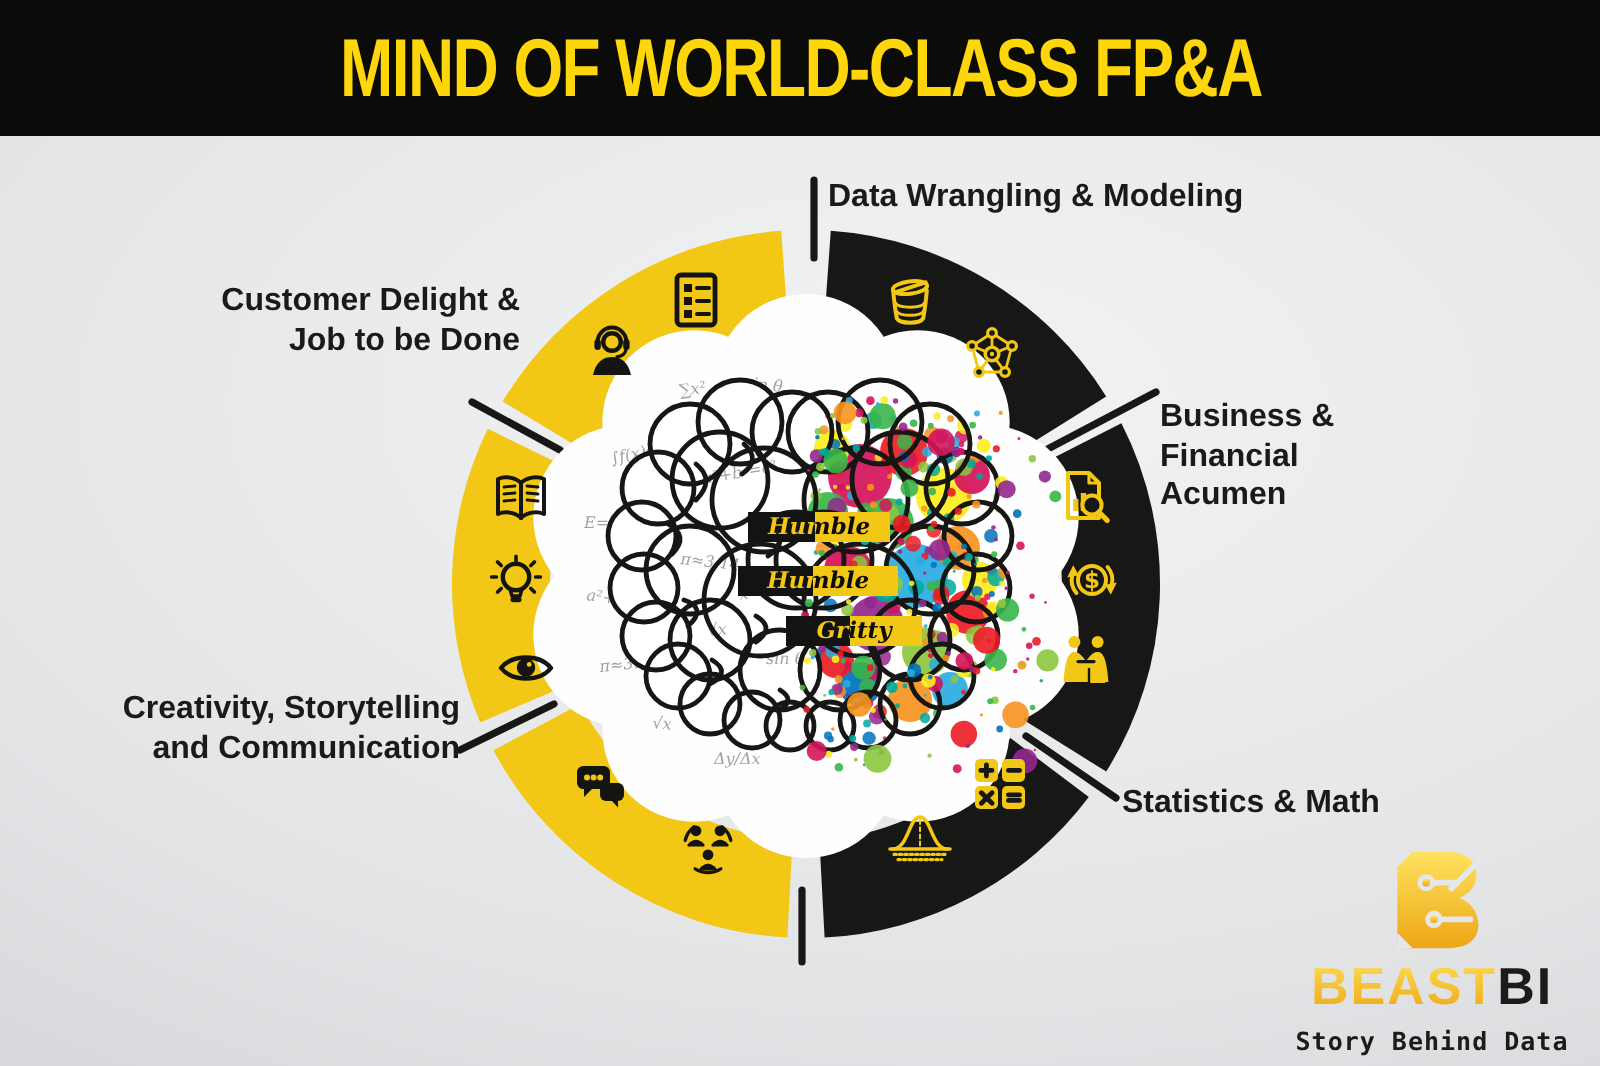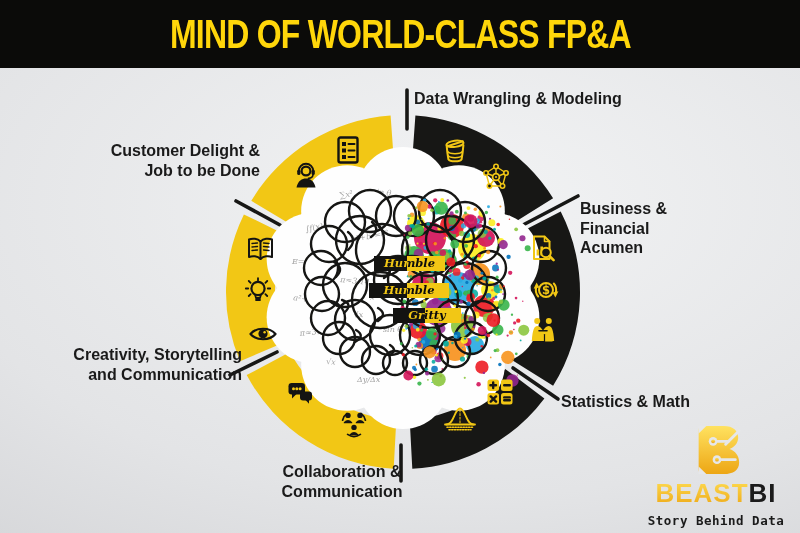--- a/index.html
+++ b/index.html
@@ -15,21 +15,21 @@
   .seg-b{fill:var(--ring-black);}
   .leader{stroke:var(--ring-black);stroke-width:3.6;stroke-linecap:round;}
   .formula{font-family:"DejaVu Serif",serif;font-style:italic;font-size:8px;fill:#A2A2A2;}
   .bstroke{fill:none;stroke:#161614;stroke-width:2.4;}
   .lbl{position:absolute;font-weight:700;font-size:16px;color:var(--label-ink);line-height:1.22;z-index:10;}
   .lbl-customer{top:141px;left:95px;width:165px;text-align:right;}
   .lbl-data{top:89px;left:414px;width:230px;}
   .lbl-business{top:199px;left:580px;width:160px;}
   .lbl-statistics{top:392px;left:561px;width:210px;}
   .lbl-collaboration{top:462px;left:264px;width:156px;text-align:center;}
-  .lbl-creativity{top:345px;left:60px;width:170px;text-align:right;margin-left:12px;}
+  .lbl-creativity{top:345px;left:60px;width:170px;text-align:right;}
   .icon{position:absolute;width:30px;height:30px;z-index:8;}
   .c-dark{color:var(--icon-on-yellow);}
   .c-gold{color:var(--icon-on-black);}
   .ic-checklist{left:333px;top:135px}.ic-headset{left:291px;top:161px}
   .ic-book{left:244px;top:234px;width:33px}.ic-bulb{left:243px;top:277px}
   .ic-eye{left:248px;top:319px}.ic-chat{left:285px;top:379px}.ic-team{left:339px;top:409px}
   .ic-funnel{left:440px;top:136px}.ic-network{left:481px;top:161px}
   .ic-docsearch{left:527px;top:234px}.ic-dollar{left:531px;top:275px}
   .ic-handshake{left:528px;top:314px}.ic-mathops{left:485px;top:377px}
   .ic-bell{left:443px;top:403px;width:34px}
@@ -584,24 +584,20 @@
   <div class="lbl lbl-data">
     <span>Data Wrangling &amp; Modeling</span>
   </div>
   <div class="lbl lbl-statistics">
     <span>Statistics &amp; Math</span>
   </div>
   <div class="lbl lbl-business">
     <span>Business &amp; Financial</span><br>
     <span>Acumen</span>
   </div>
-  <div class="lbl lbl-collaboration">
-    <span>Collaboration &amp;</span><br>
-    <span>Communication</span>
-  </div>
   <div class="lbl lbl-creativity">
     <span>Creativity, Storytelling</span><br>
     <span>and Communication</span>
   </div>
 
   <svg class="icon ic-checklist c-dark" viewBox="0 0 30 30">
     <rect x="5.5" y="2.5" width="19" height="25" rx="2" fill="none" stroke="currentColor" stroke-width="2.4"></rect>
     <rect x="9" y="7" width="4" height="4" fill="currentColor"></rect>
     <rect x="9" y="13.5" width="4" height="4" fill="currentColor"></rect>
     <rect x="9" y="20" width="4" height="4" fill="currentColor"></rect>

